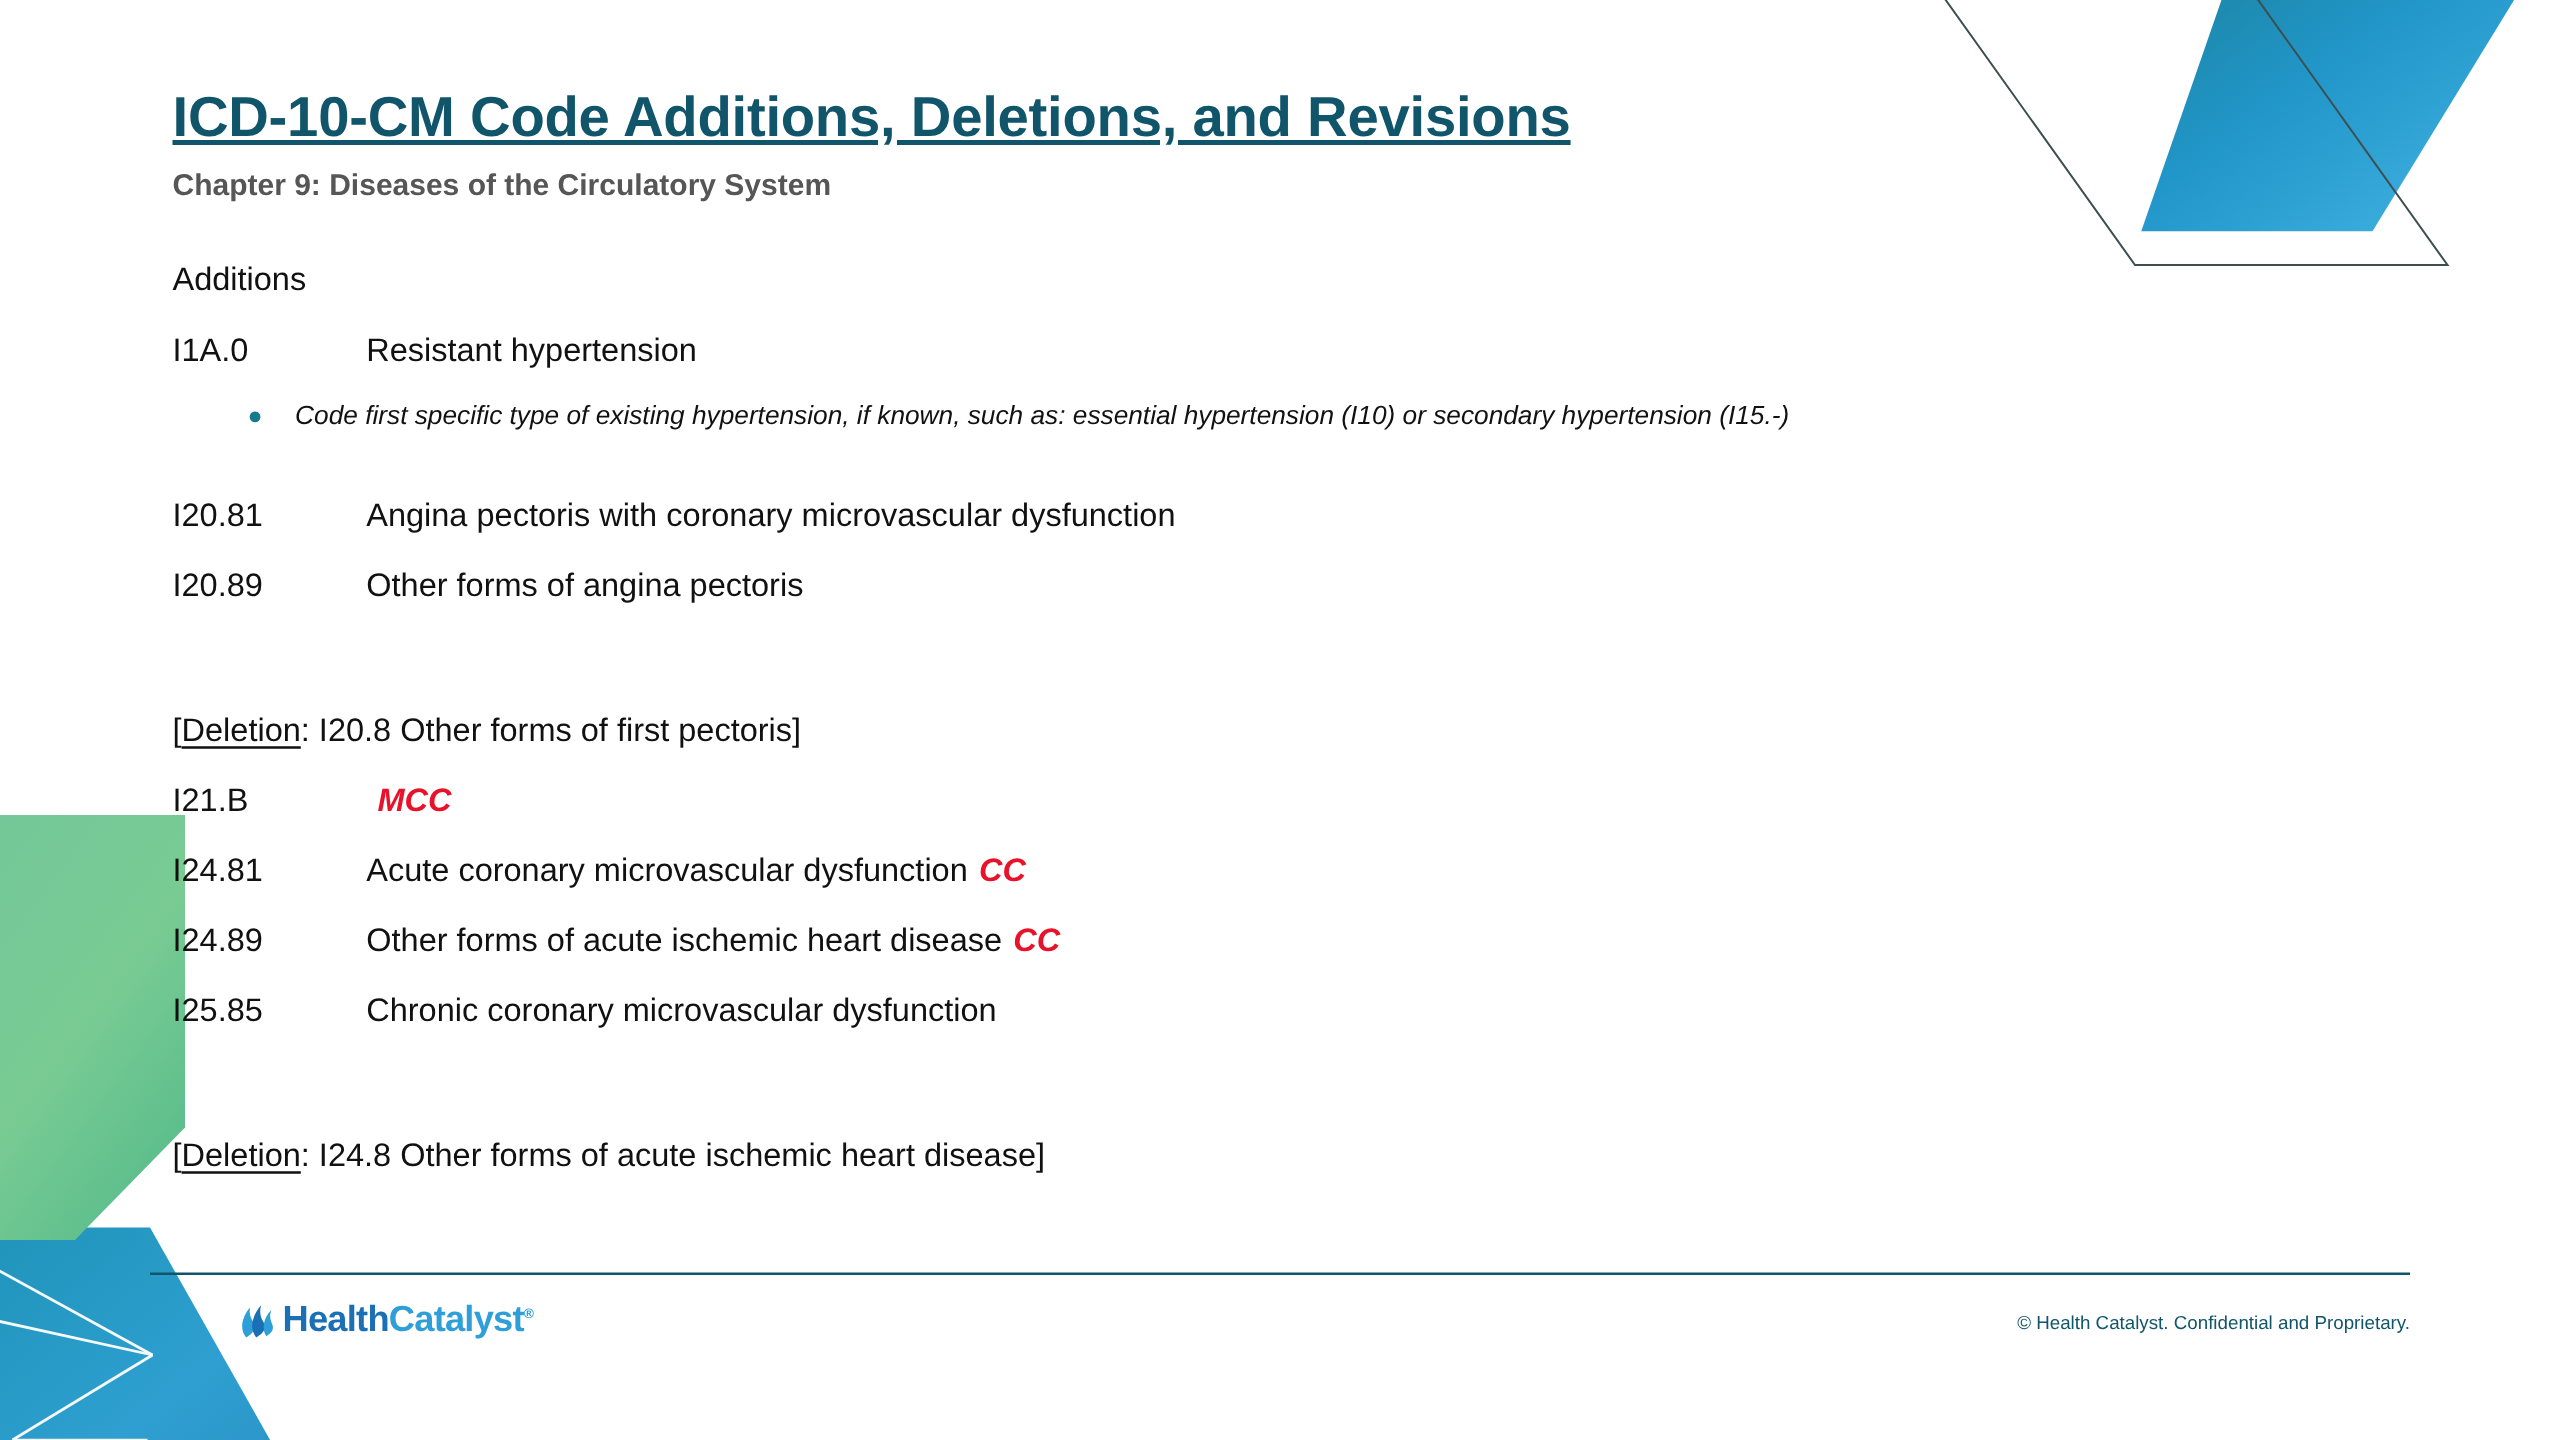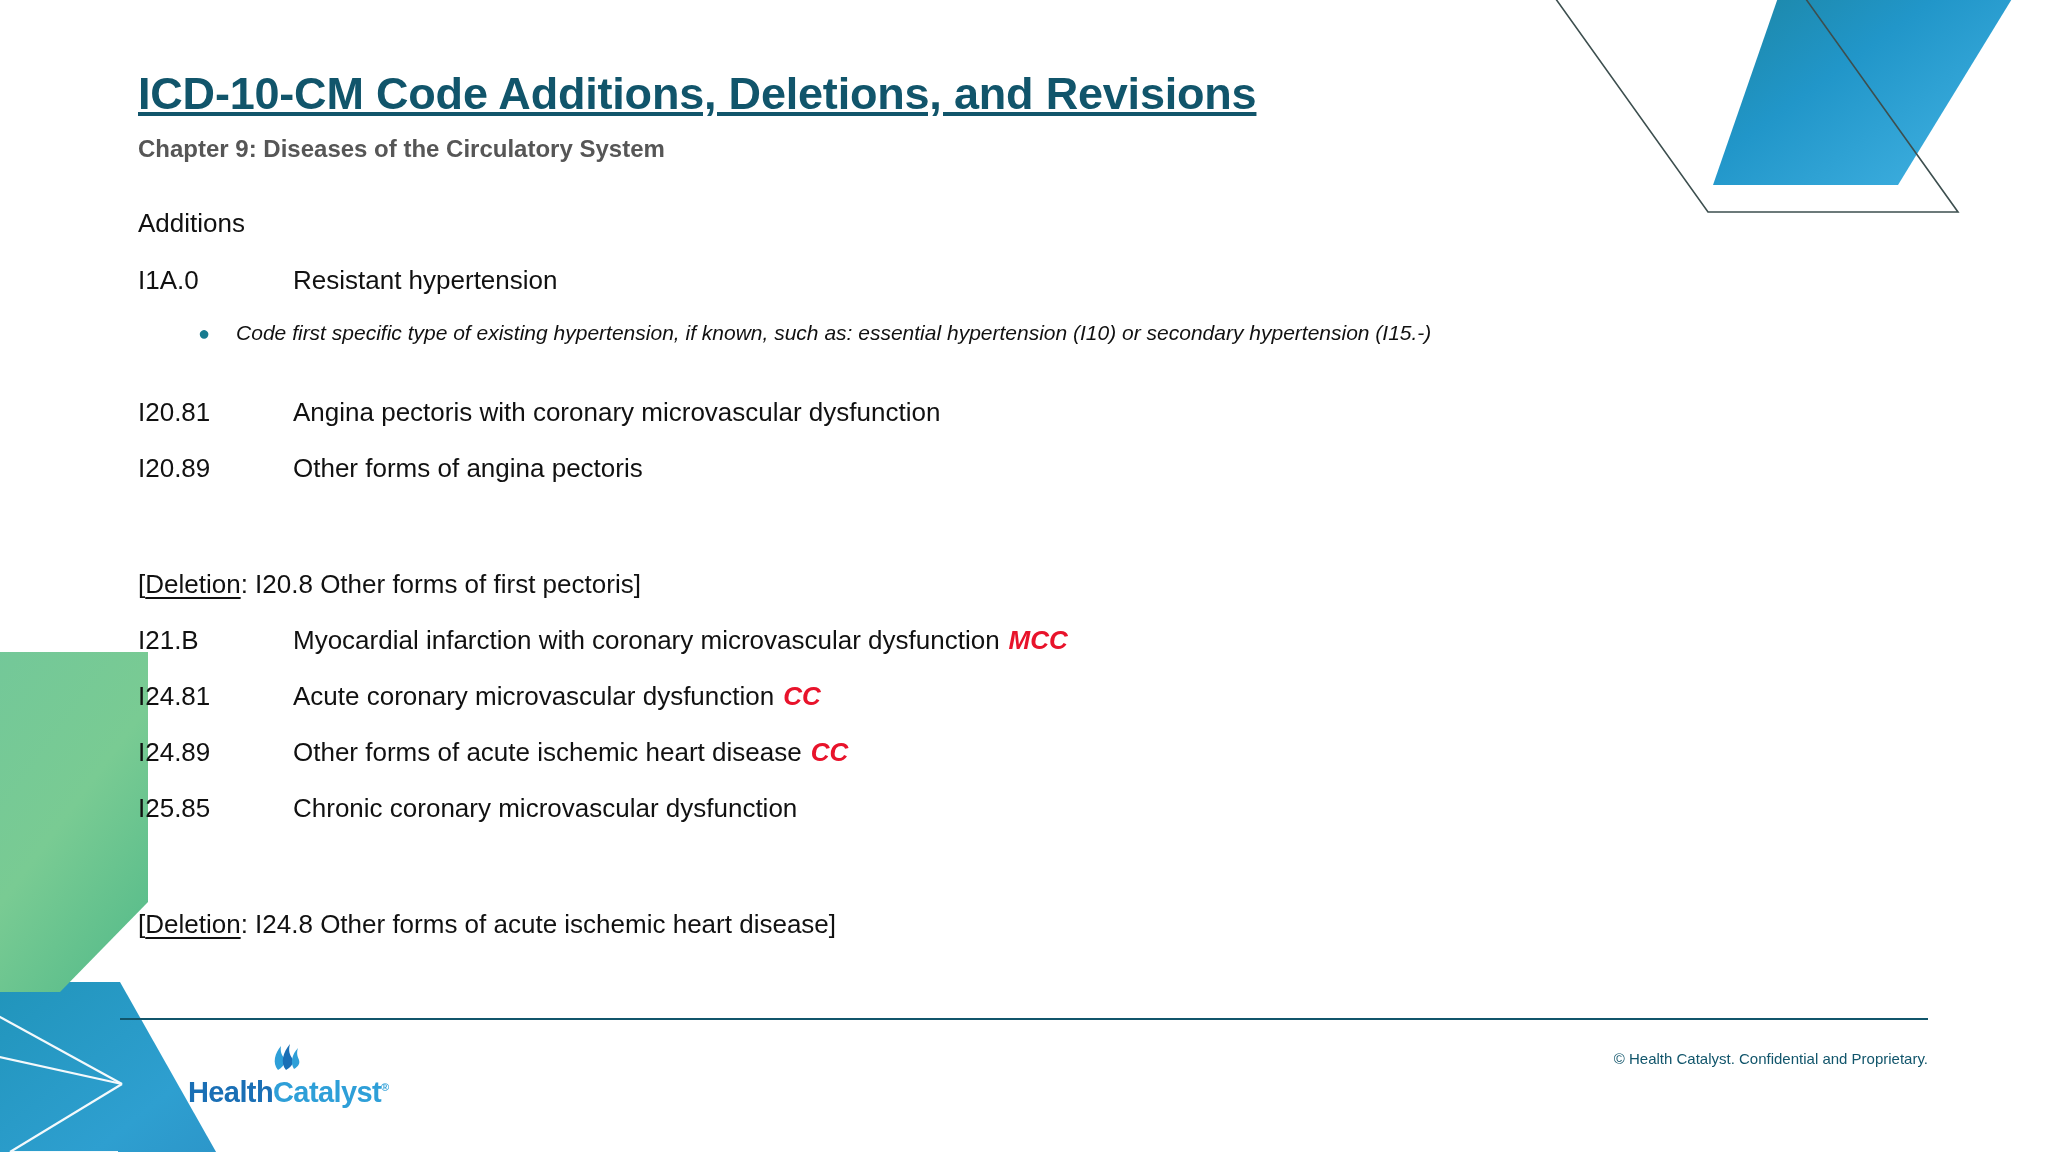--- a/index.html
+++ b/index.html
@@ -107,21 +107,20 @@
     top:1018px;
     height:2px;
     background:#11556b;
   }
   .logo {
     position:absolute;
     left:188px; top:1036px;
     display:flex;
     align-items:center;
     height:40px;
-    flex-direction:column;
   }
   .logo-mark { margin-right:4px; display:block; }
   .logo-text {
     font-size:29px;
     font-weight:bold;
     letter-spacing:-0.6px;
     white-space:nowrap;
   }
   .logo-text .h { color:#1a6fb5; }
   .logo-text .c { color:#2e9fd8; }
@@ -216,21 +215,20 @@
     </div>
 
     <div class="spacer-xl"></div>
 
     <div class="deletion-row">
       <span>[</span><span class="u">Deletion</span><span>: I20.8 Other forms of first pectoris]</span>
     </div>
 
     <div class="code-row">
       <span class="code">I21.B</span>
-      <span class="desc">Myocardial infarction with coronary microvascular dysfunction</span>
       <span class="badge">MCC</span>
     </div>
 
     <div class="code-row">
       <span class="code">I24.81</span>
       <span class="desc">Acute coronary microvascular dysfunction</span>
       <span class="badge">CC</span>
     </div>
 
     <div class="code-row">

